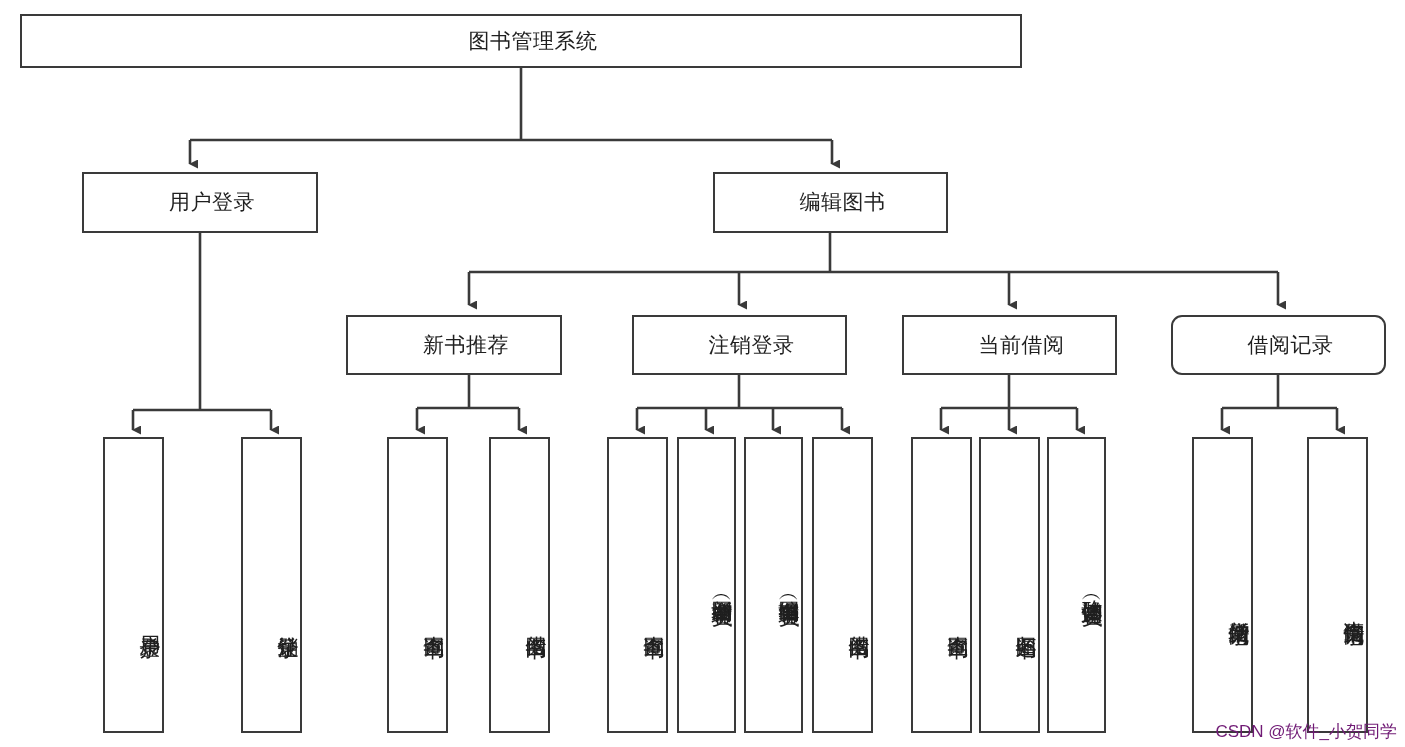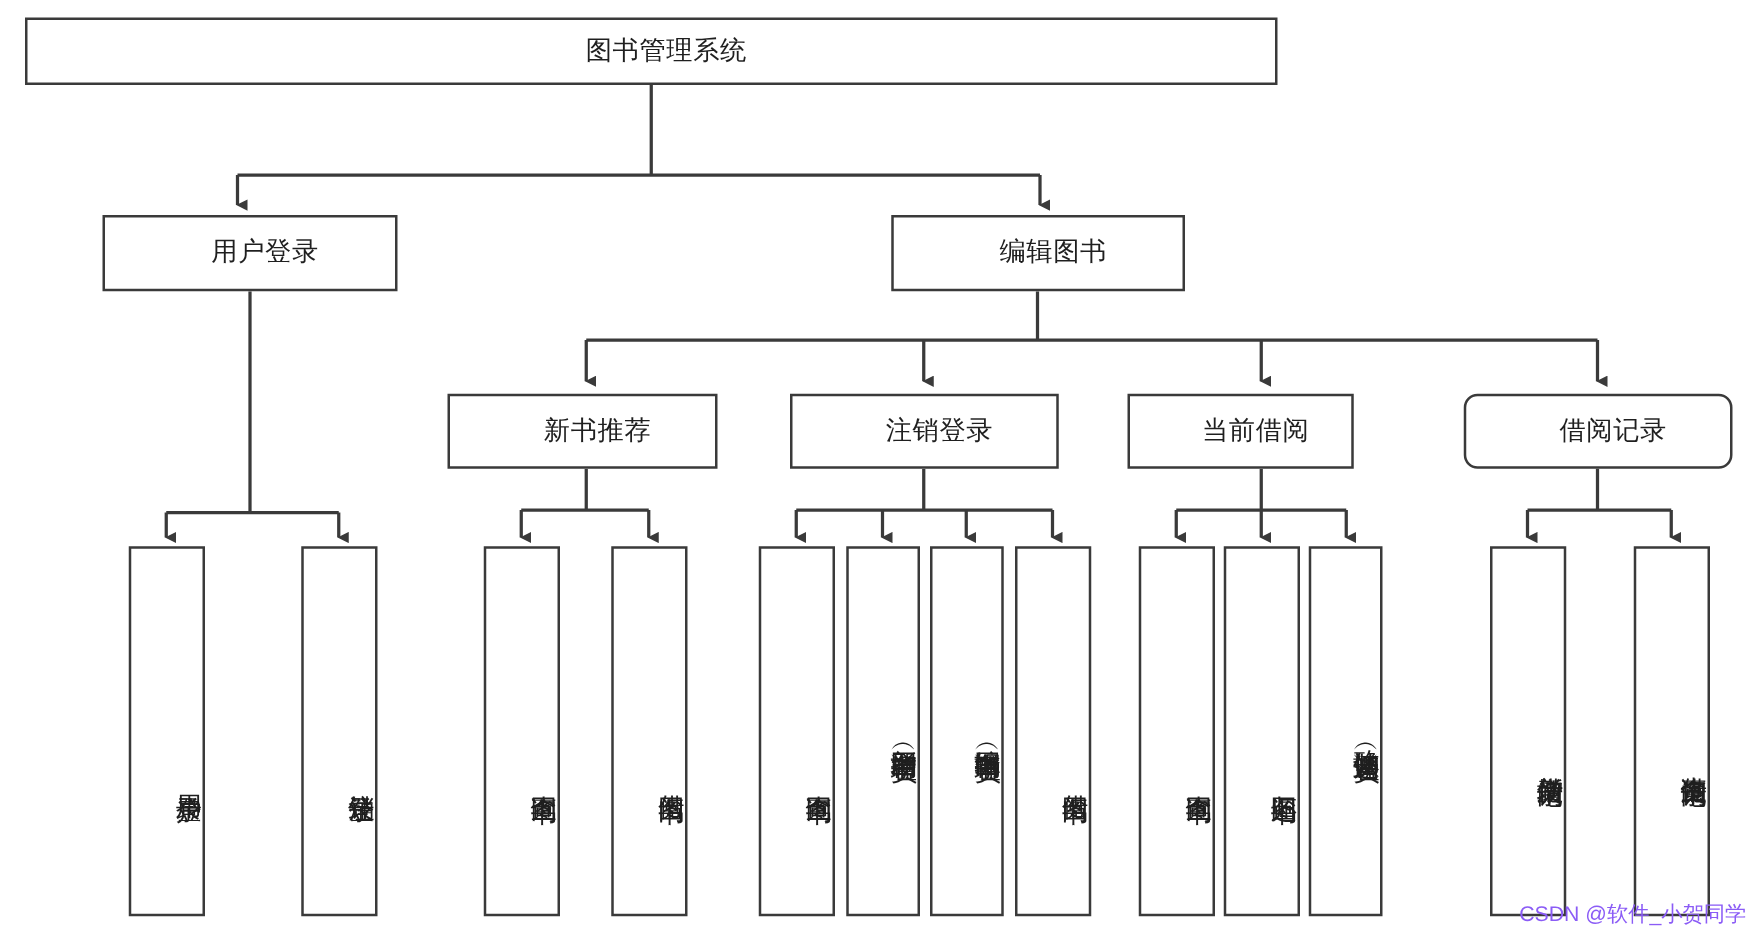--- a/index.html
+++ b/index.html
@@ -58,21 +58,21 @@
     white-space: pre-line;
   }
   .node.vert .node-label {
     white-space: normal;
   }
   #watermark {
     position: absolute;
     right: 8px;
     bottom: 4px;
     font-size: 17px;
-    color: #8b5cf6;
+    color: #701a75;
     font-family: "Liberation Sans", "DejaVu Sans", sans-serif;
     white-space: nowrap;
   }
 </style>
 </head>
 <body>
 
 <div id="canvas">
 
   <svg id="edges" viewBox="0 0 1405 747" width="1405" height="747">
@@ -130,27 +130,27 @@
     <span class="node-label">图书管理系统</span>
   </div>
 
   <div class="node horiz" style="left:82px;top:172px;width:236px;height:61px;">
     <span class="node-label">用户登录</span>
   </div>
   <div class="node horiz" style="left:713px;top:172px;width:235px;height:61px;">
     <span class="node-label">编辑图书</span>
   </div>
 
-  <div class="node horiz" style="left:358px;top:315px;width:216px;height:60px;">
+  <div class="node horiz" style="left:346px;top:315px;width:216px;height:60px;">
     <span class="node-label">新书推荐</span>
   </div>
   <div class="node horiz" style="left:632px;top:315px;width:215px;height:60px;">
     <span class="node-label">注销登录</span>
   </div>
-  <div class="node horiz" style="left:902px;top:315px;width:181px;height:60px;">
+  <div class="node horiz" style="left:902px;top:315px;width:215px;height:60px;">
     <span class="node-label">当前借阅</span>
   </div>
   <div class="node horiz" style="left:1171px;top:315px;width:215px;height:60px;border-radius:11px;">
     <span class="node-label">借阅记录</span>
   </div>
 
   <div class="node vert" style="left:103px;top:437px;width:61px;height:296px;padding-top:72px;">
     <span class="node-label">用户登录</span>
   </div>
   <div class="node vert" style="left:241px;top:437px;width:61px;height:296px;padding-top:72px;">

